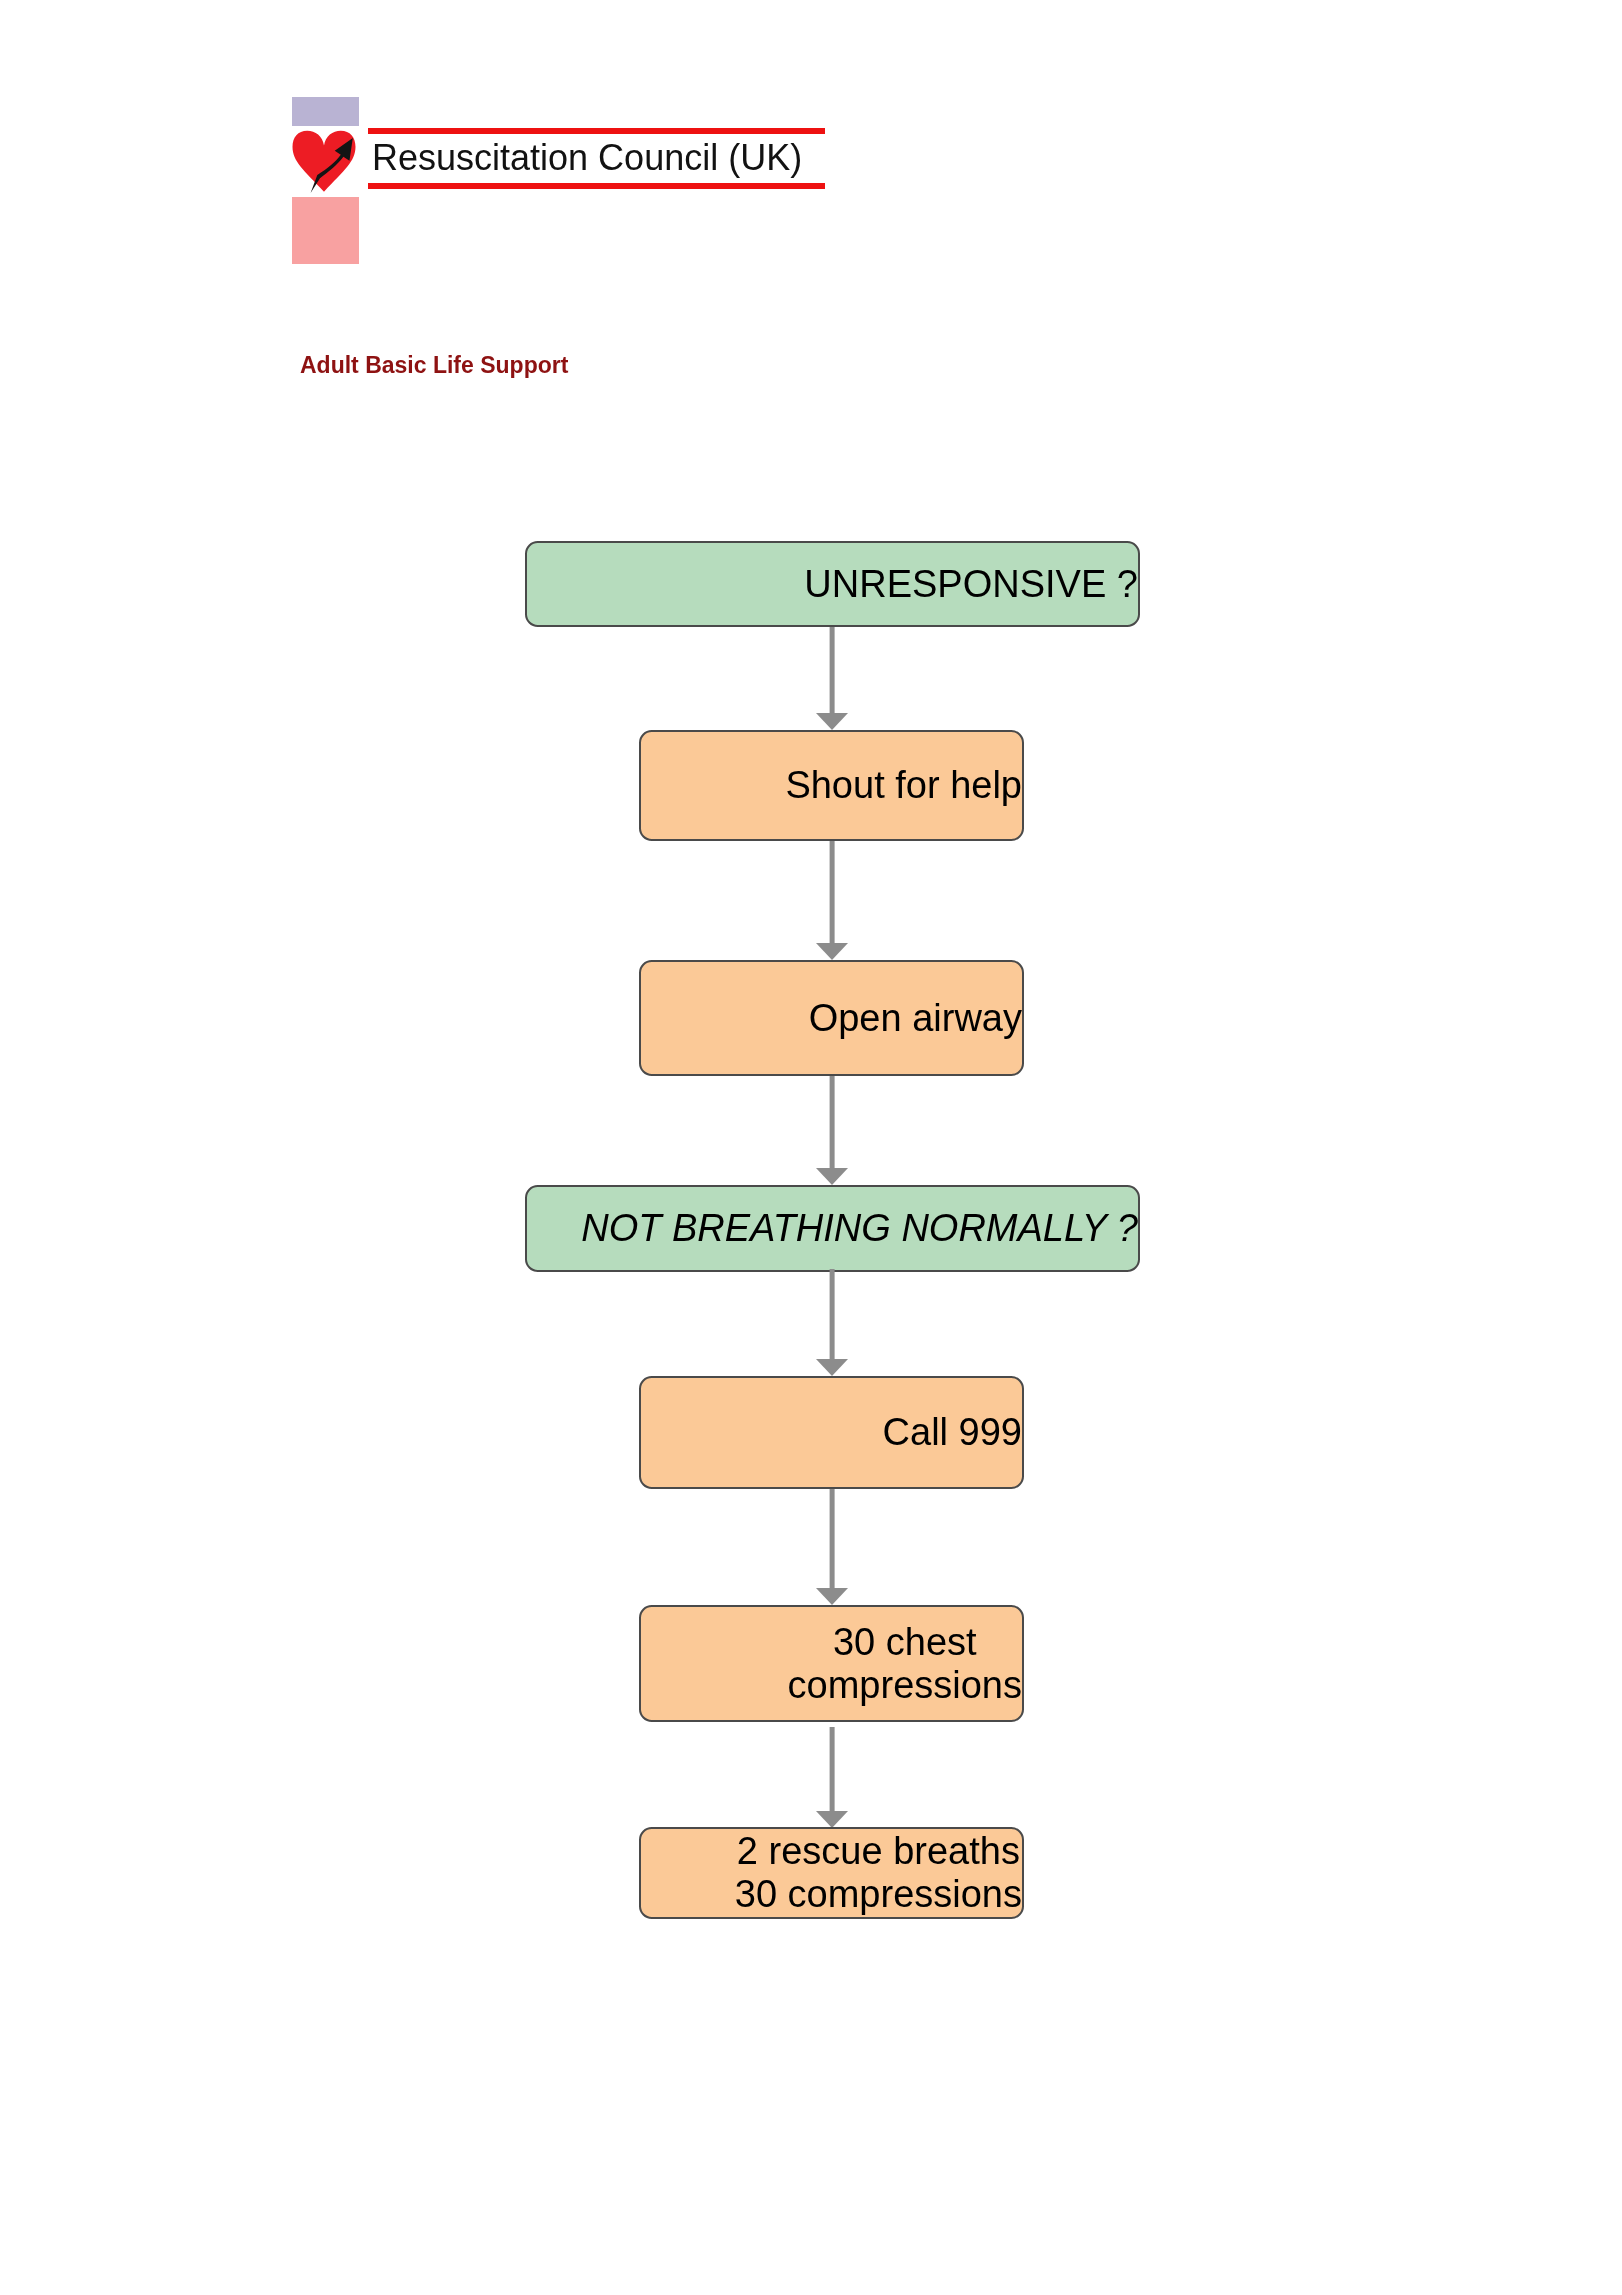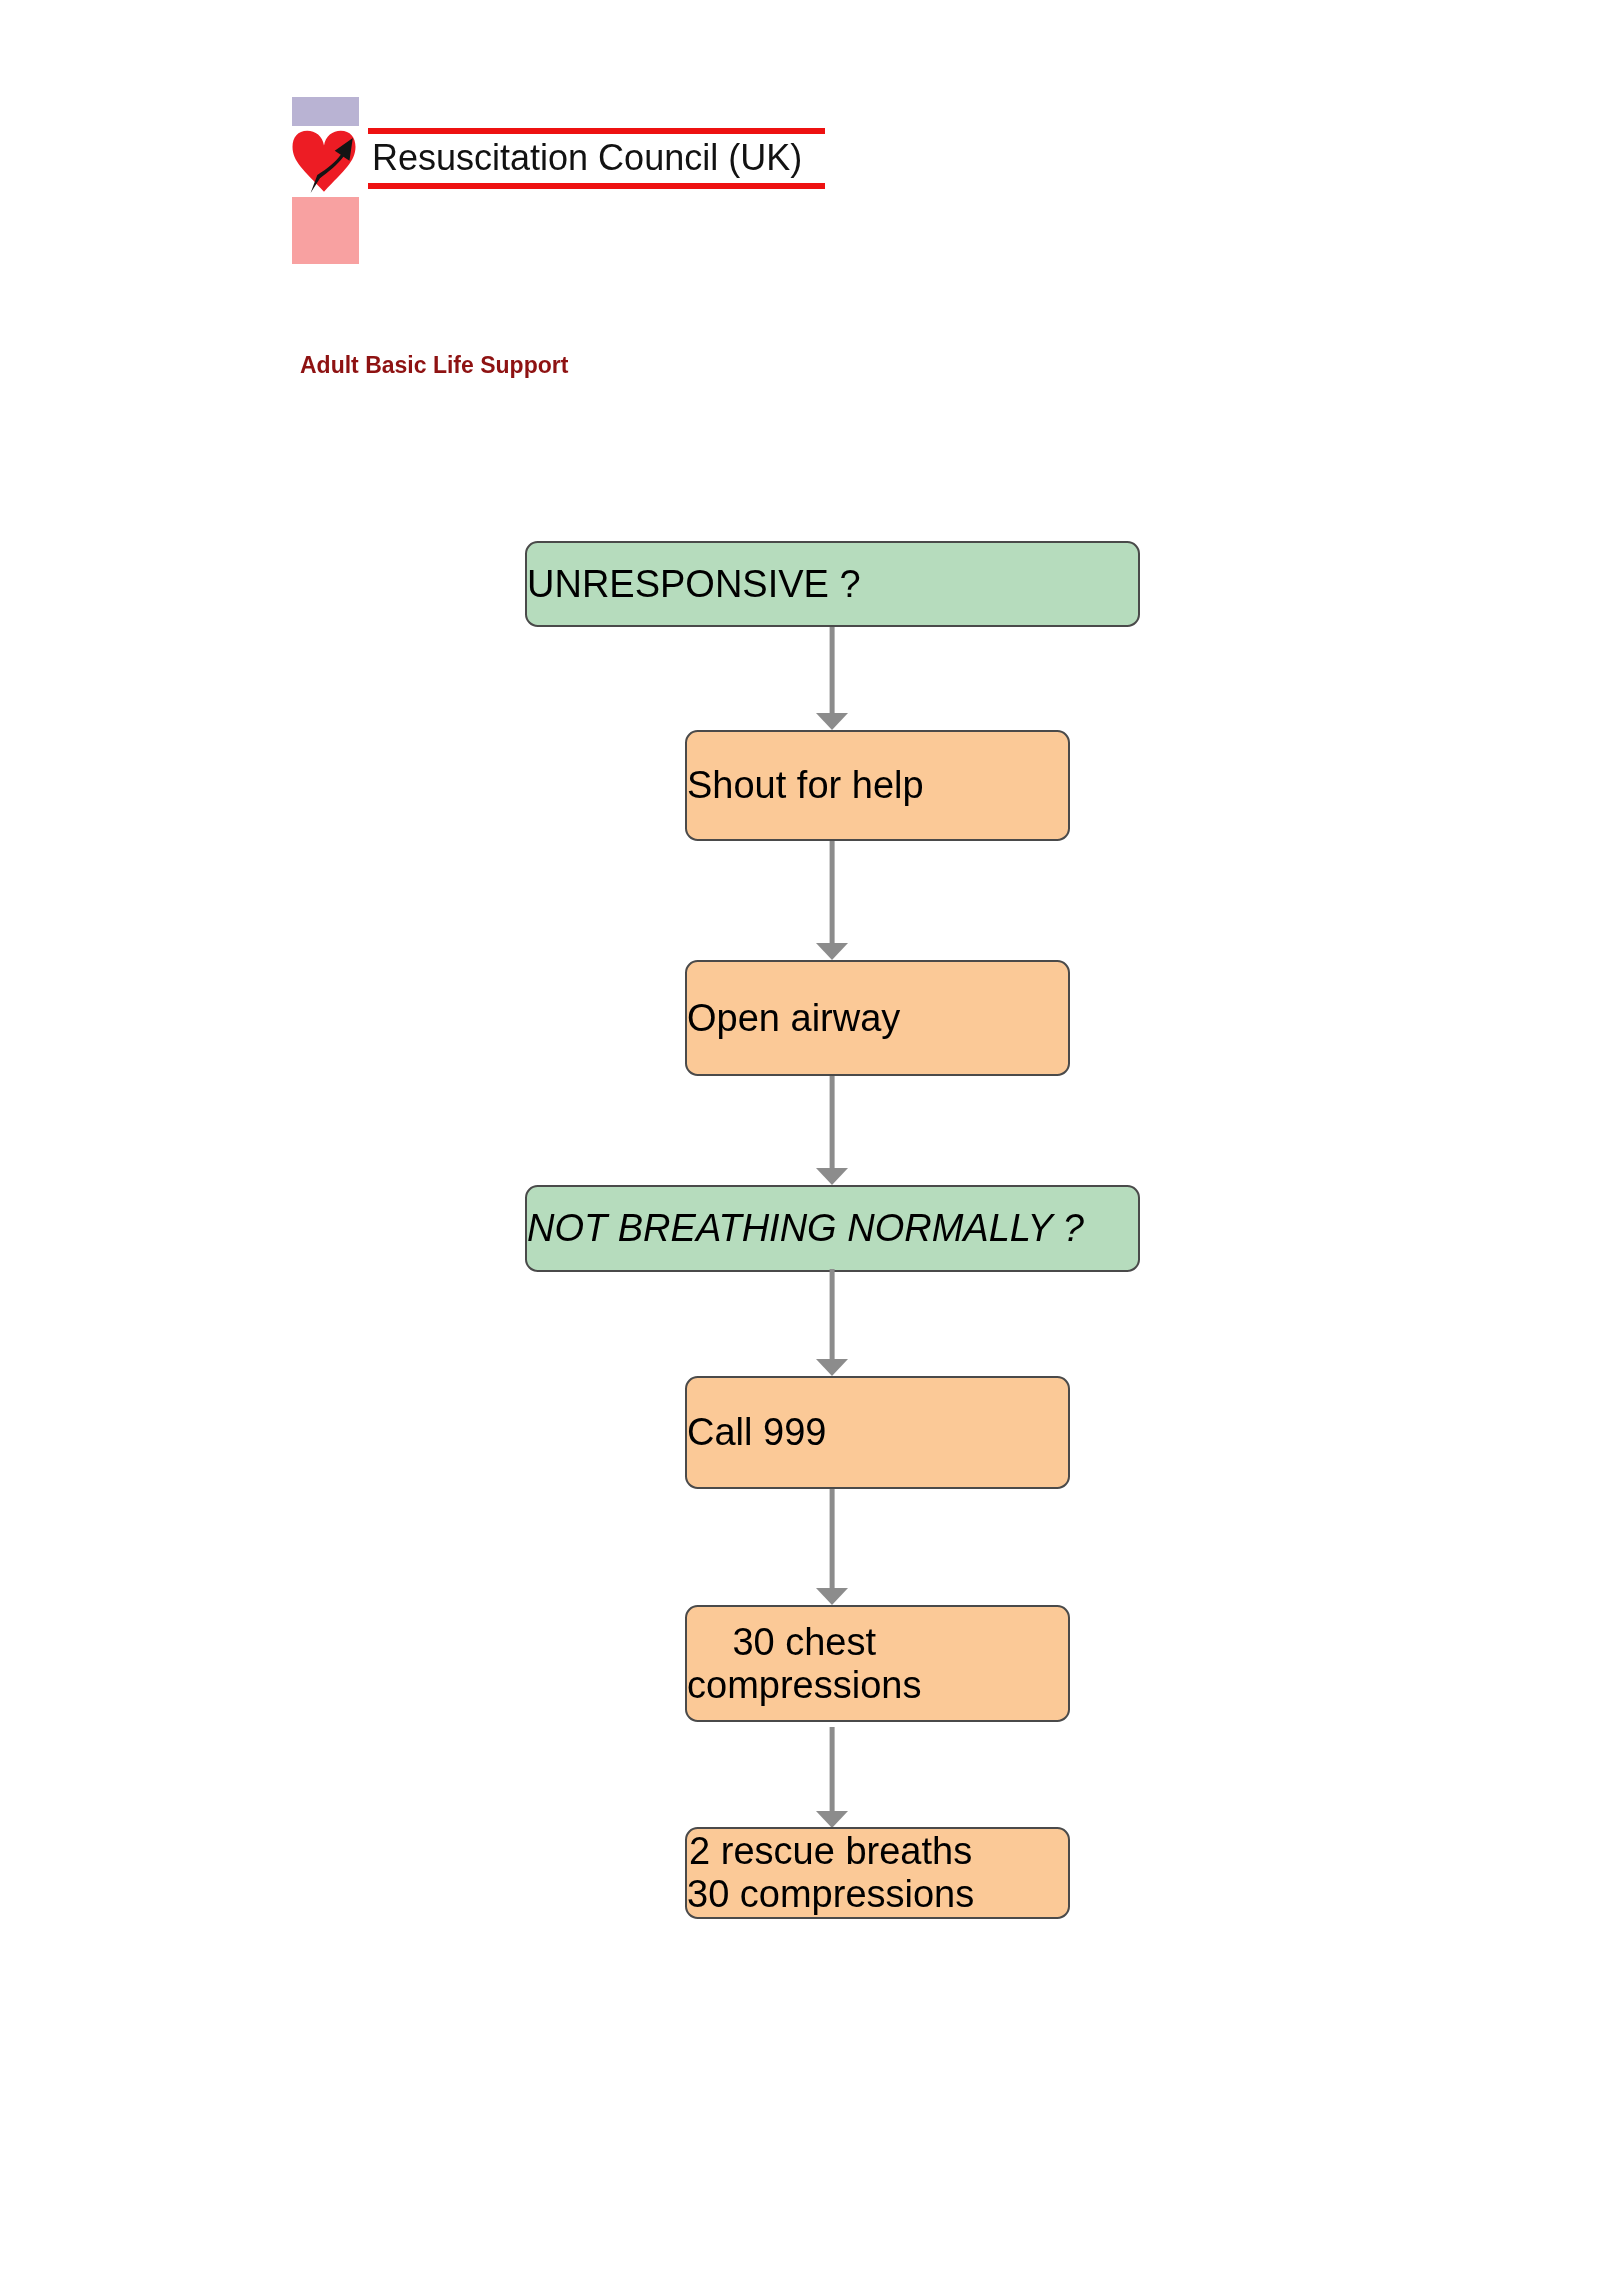--- a/index.html
+++ b/index.html
@@ -35,26 +35,26 @@
     font-size:36px;letter-spacing:0px;color:#121212;white-space:nowrap;
   }
   
   .page-title{
     position:absolute;left:300px;top:352px;
     font-size:23px;font-weight:bold;color:var(--title-color);white-space:nowrap;
   }
   
   .node{
     position:absolute;border:2.4px solid var(--node-border);border-radius:12.7px;
-    display:flex;align-items:center;justify-content:flex-start;text-align:center;
+    display:flex;align-items:center;justify-content:flex-end;text-align:center;
     font-size:38px;line-height:1.12;color:#000;
   }
   .node .lbl{white-space:pre-line;}
   .node.green{background:var(--green-fill);left:525px;width:615px;}
-  .node.orange{background:var(--orange-fill);left:639px;width:385px;margin-left:46px;}
+  .node.orange{background:var(--orange-fill);left:639px;width:385px;}
   .n0{top:541px;height:86px;}
   .n1{top:730px;height:111px;}
   .n2{top:960px;height:116px;}
   .n3{top:1185px;height:87px;font-style:italic;}
   .n4{top:1376px;height:113px;}
   .n5{top:1605px;height:117px;}
   .n6{top:1827px;height:92px;}
   .arrow{position:absolute;left:802px;width:60px;}
   .a0{top:627px;height:103px;}
   .a1{top:841px;height:119px;}

